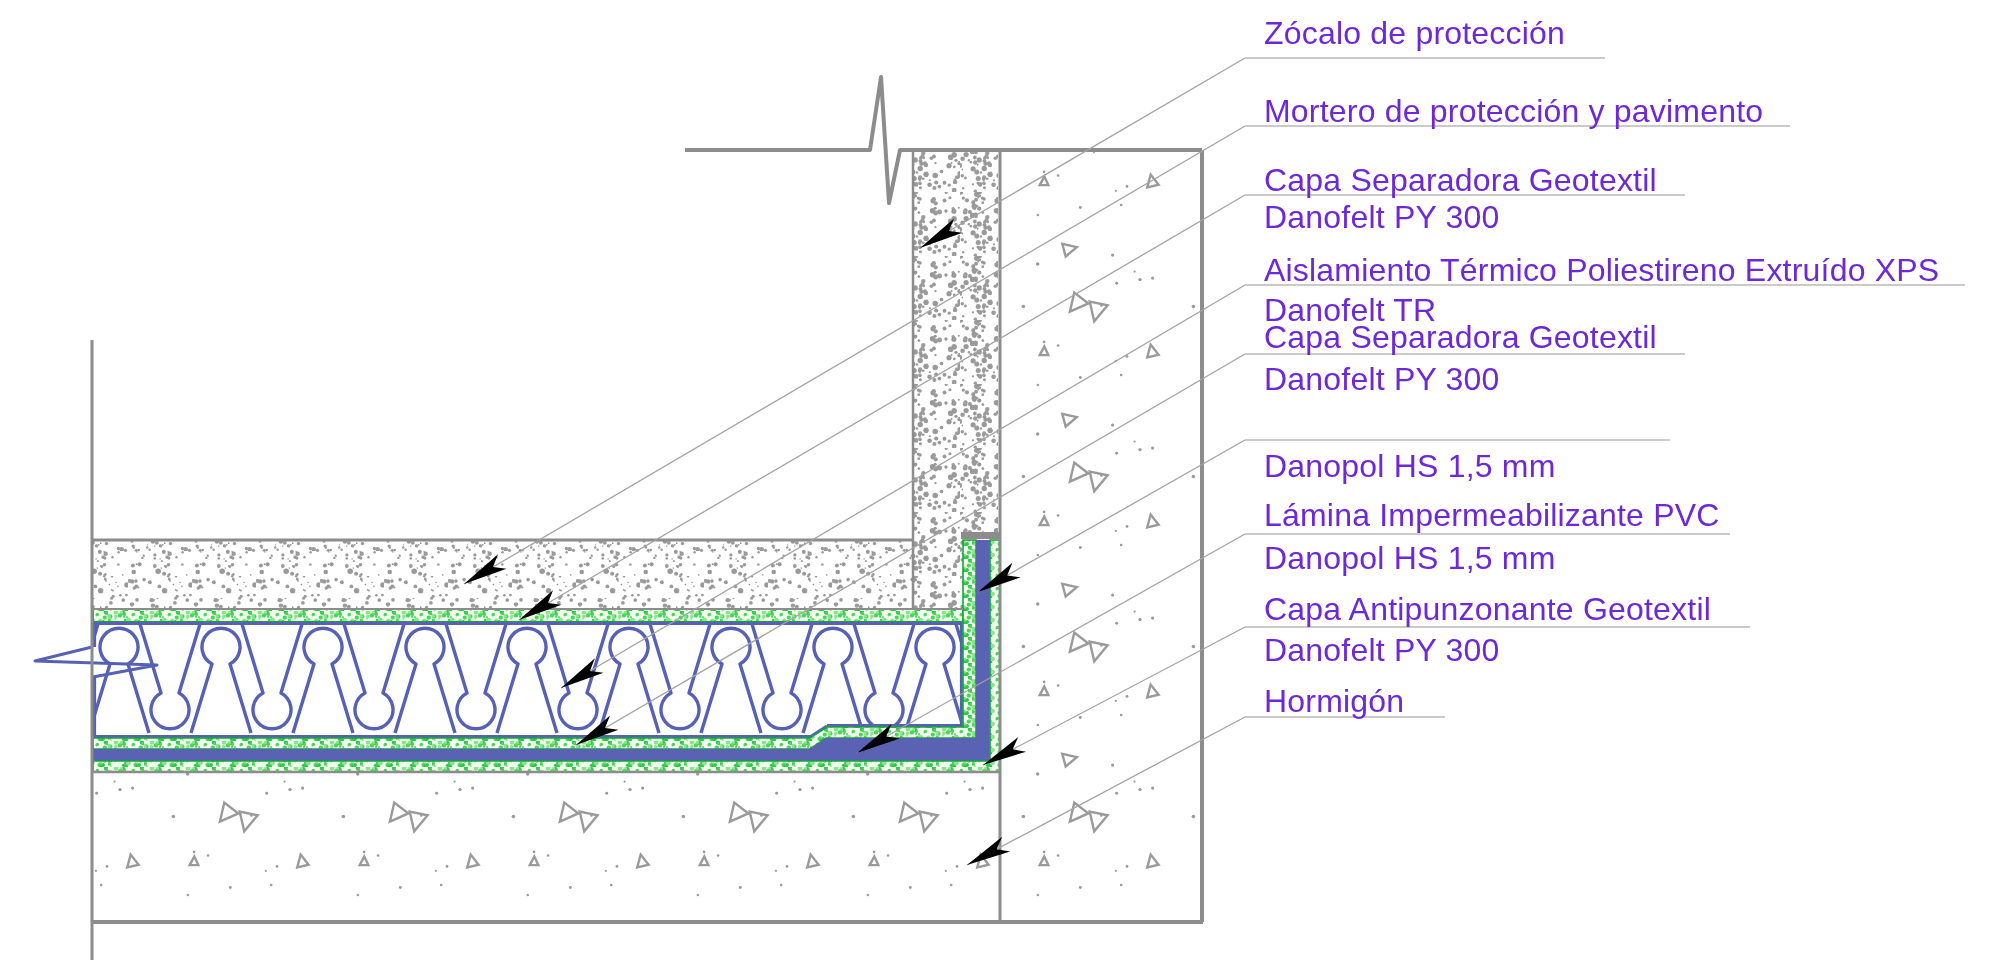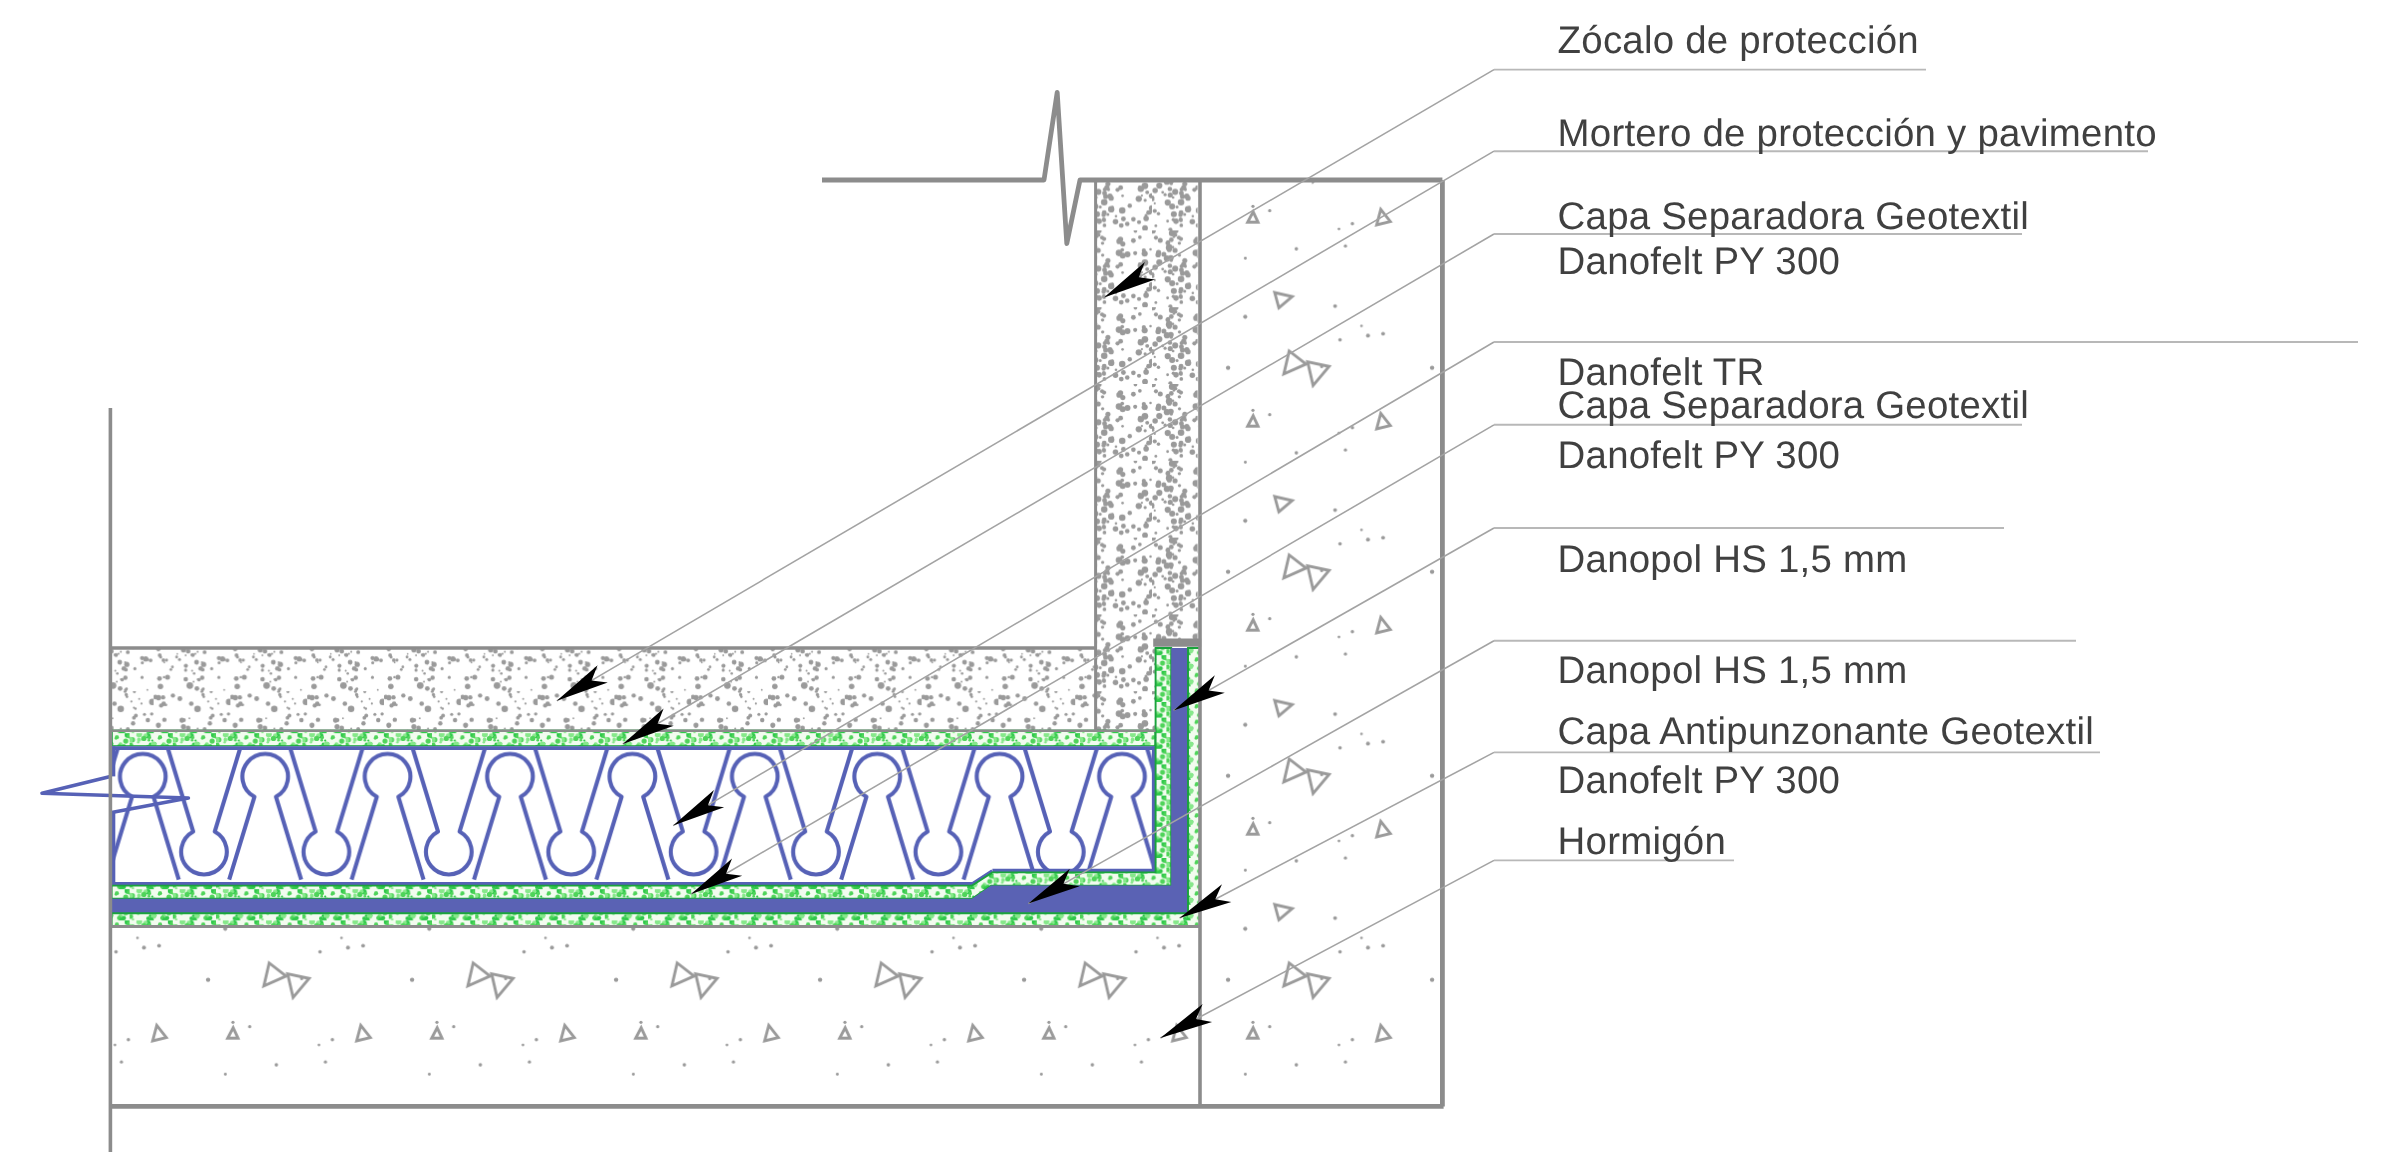--- a/index.html
+++ b/index.html
@@ -6,24 +6,24 @@
   #stage{
     position:relative;
     width:1995px;height:960px;
     background:#ffffff;
     overflow:hidden;
     font-family:"Liberation Sans", sans-serif;
   }
   #drawing{position:absolute;left:0;top:0;}
   .lbl{
     position:absolute;
-    left:1298px;
+    left:1264px;
     font-size:32px;
     line-height:40px;
-    color:#404040;
+    color:#6d28d9;
     white-space:nowrap;
     letter-spacing:0.2px;
   }
 </style>
 </head>
 <body>
 
 <div id="stage">
 
   <svg id="drawing" width="1995" height="960" viewBox="0 0 1995 960" xmlns="http://www.w3.org/2000/svg">
@@ -367,21 +367,23 @@
       <line x1="1245" y1="534" x2="1730" y2="534"></line>
       <line x1="1245" y1="627" x2="1750" y2="627"></line>
       <line x1="1245" y1="717" x2="1445" y2="717"></line>
     </g>
   </svg>
 
   <div class="lbl" style="top:13px">Zócalo de protección</div>
   <div class="lbl" style="top:91px">Mortero de protección y pavimento</div>
   <div class="lbl" style="top:160px">Capa Separadora Geotextil</div>
   <div class="lbl" style="top:197px">Danofelt PY 300</div>
+  <div class="lbl" style="top:250px">Aislamiento Térmico Poliestireno Extruído XPS</div>
   <div class="lbl" style="top:290px">Danofelt TR</div>
   <div class="lbl" style="top:317px">Capa Separadora Geotextil</div>
   <div class="lbl" style="top:359px">Danofelt PY 300</div>
   <div class="lbl" style="top:446px">Danopol HS 1,5 mm</div>
+  <div class="lbl" style="top:495px">Lámina Impermeabilizante PVC</div>
   <div class="lbl" style="top:538px">Danopol HS 1,5 mm</div>
   <div class="lbl" style="top:589px">Capa Antipunzonante Geotextil</div>
   <div class="lbl" style="top:630px">Danofelt PY 300</div>
   <div class="lbl" style="top:681px">Hormigón</div>
 </div>
 
 </body></html>

